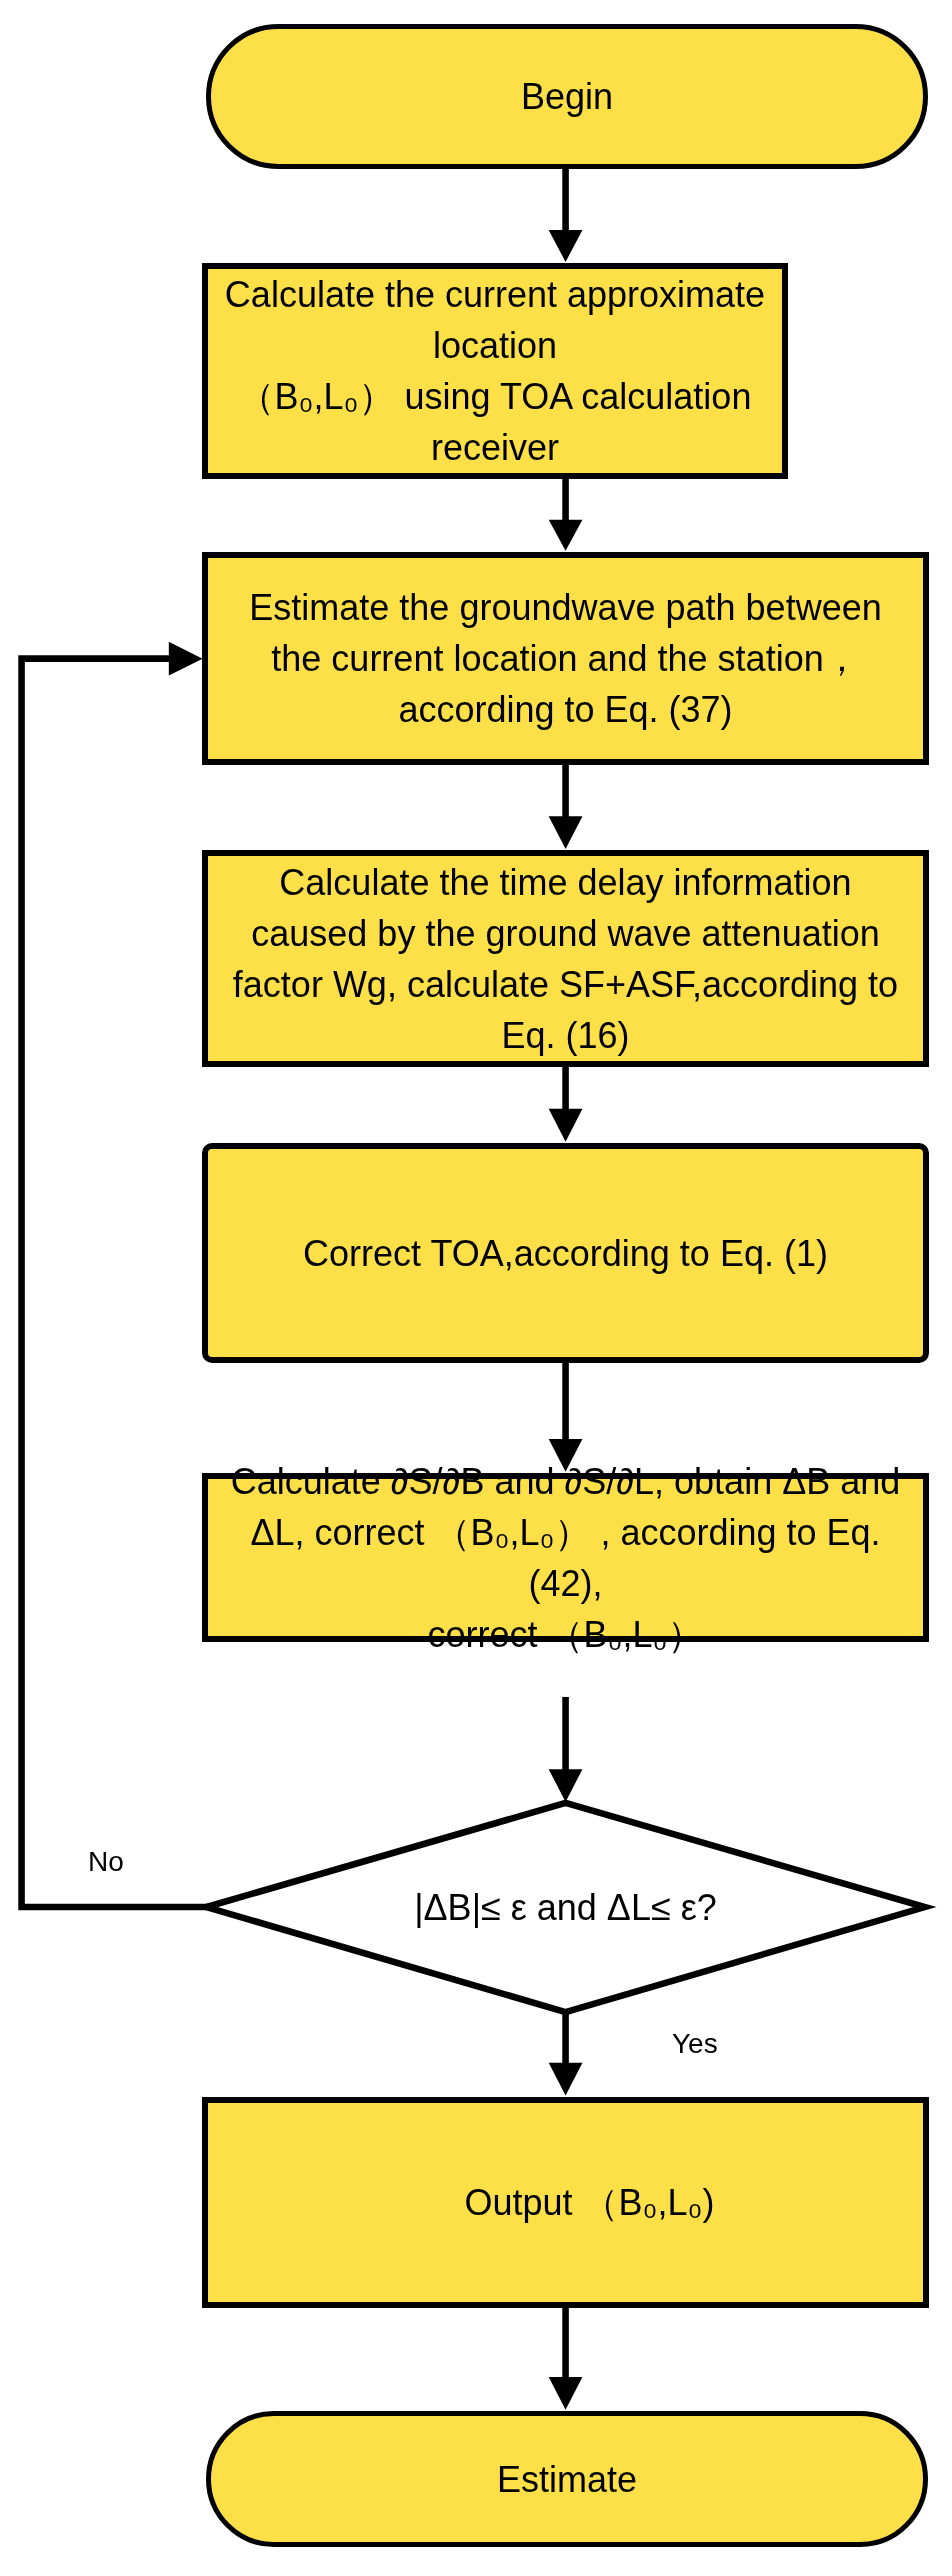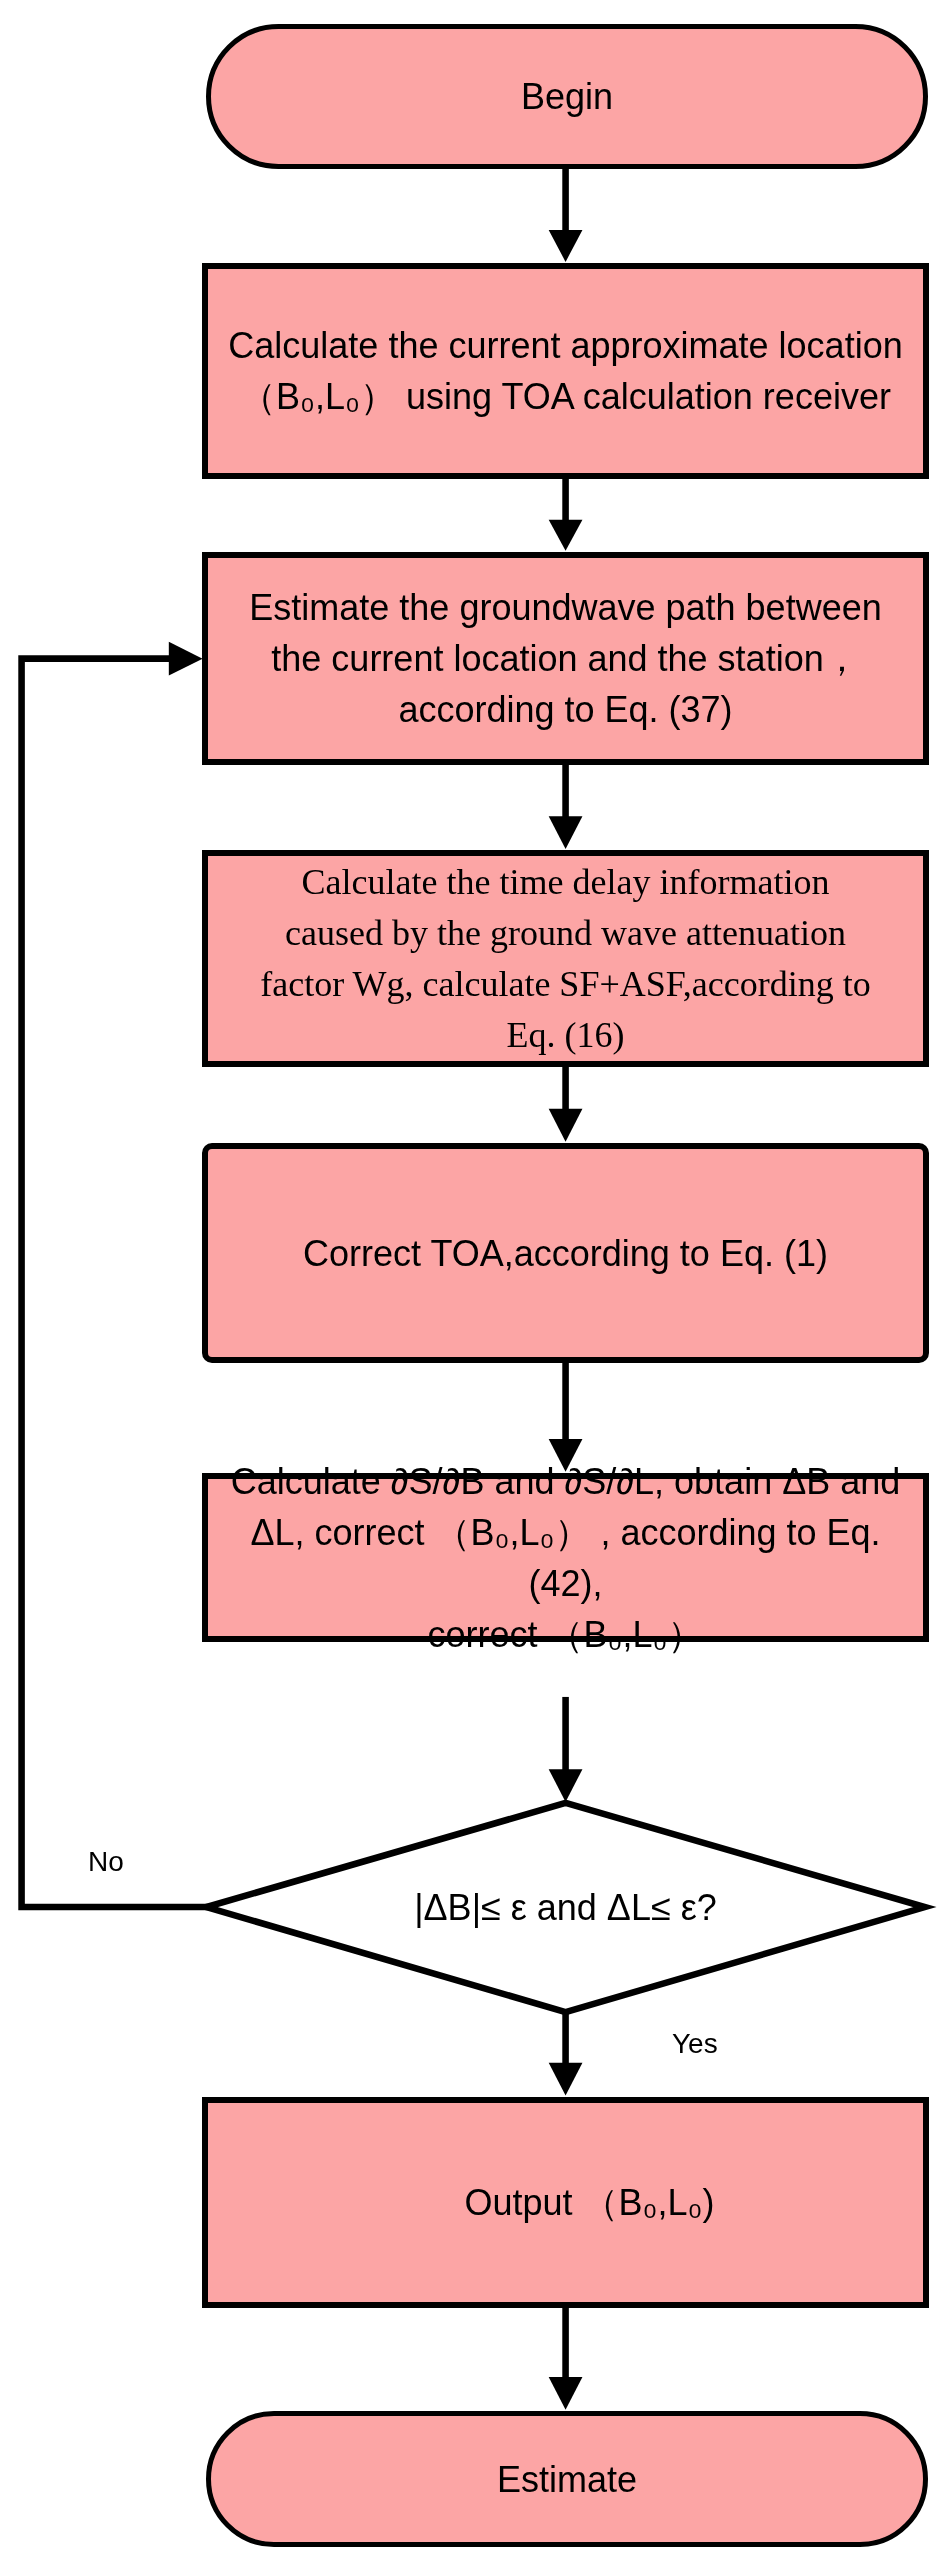--- a/index.html
+++ b/index.html
@@ -18,21 +18,21 @@
   #flow-svg {
     position: absolute;
     left: 0;
     top: 0;
     width: 952px;
     height: 2576px;
   }
   .node {
     position: absolute;
     box-sizing: border-box;
-    background: #fca5a5;
+    background: #fde047;
     display: flex;
     align-items: center;
     justify-content: center;
     text-align: center;
   }
   .process {
     border: 6.6px solid #000000;
   }
   .terminator {
     border: 5.6px solid #000000;
@@ -116,32 +116,32 @@
     <g>
       <polyline points="222,2033 23,2033 23,702 182,702" fill="none" stroke="#000" stroke-width="7"></polyline>
       <polygon points="180,684 180,720 216,702" fill="#000"></polygon>
     </g>
   </svg>
 
   <div class="node terminator" style="left:206px; top:23.5px; width:722px; height:145px;">
     <div class="node-label">Begin</div>
   </div>
 
-  <div class="node process" style="left:202px; top:263px; width:727px; height:216px;">
+  <div class="node process" style="left:202px; top:263px; width:586px; height:216px;">
     <div class="node-label">Calculate the current approximate location
 （B₀,L₀） using TOA calculation receiver</div>
   </div>
 
   <div class="node process" style="left:202px; top:552px; width:727px; height:213px;">
     <div class="node-label">Estimate the groundwave path between
 the current location and the station，
 according to Eq. (37)</div>
   </div>
 
-  <div class="node process" style="left:202px; top:850px; width:727px; height:217px;font-family:Liberation Serif, serif;">
+  <div class="node process" style="left:202px; top:850px; width:727px; height:217px;">
     <div class="node-label">Calculate the time delay information
 caused by the ground wave attenuation
 factor Wg, calculate SF+ASF,according to
 Eq. (16)</div>
   </div>
 
   <div class="node process" style="left:202px; top:1143px; width:727px; height:220px;border-radius:10px;">
     <div class="node-label">Correct TOA,according to Eq. (1)</div>
   </div>
 

